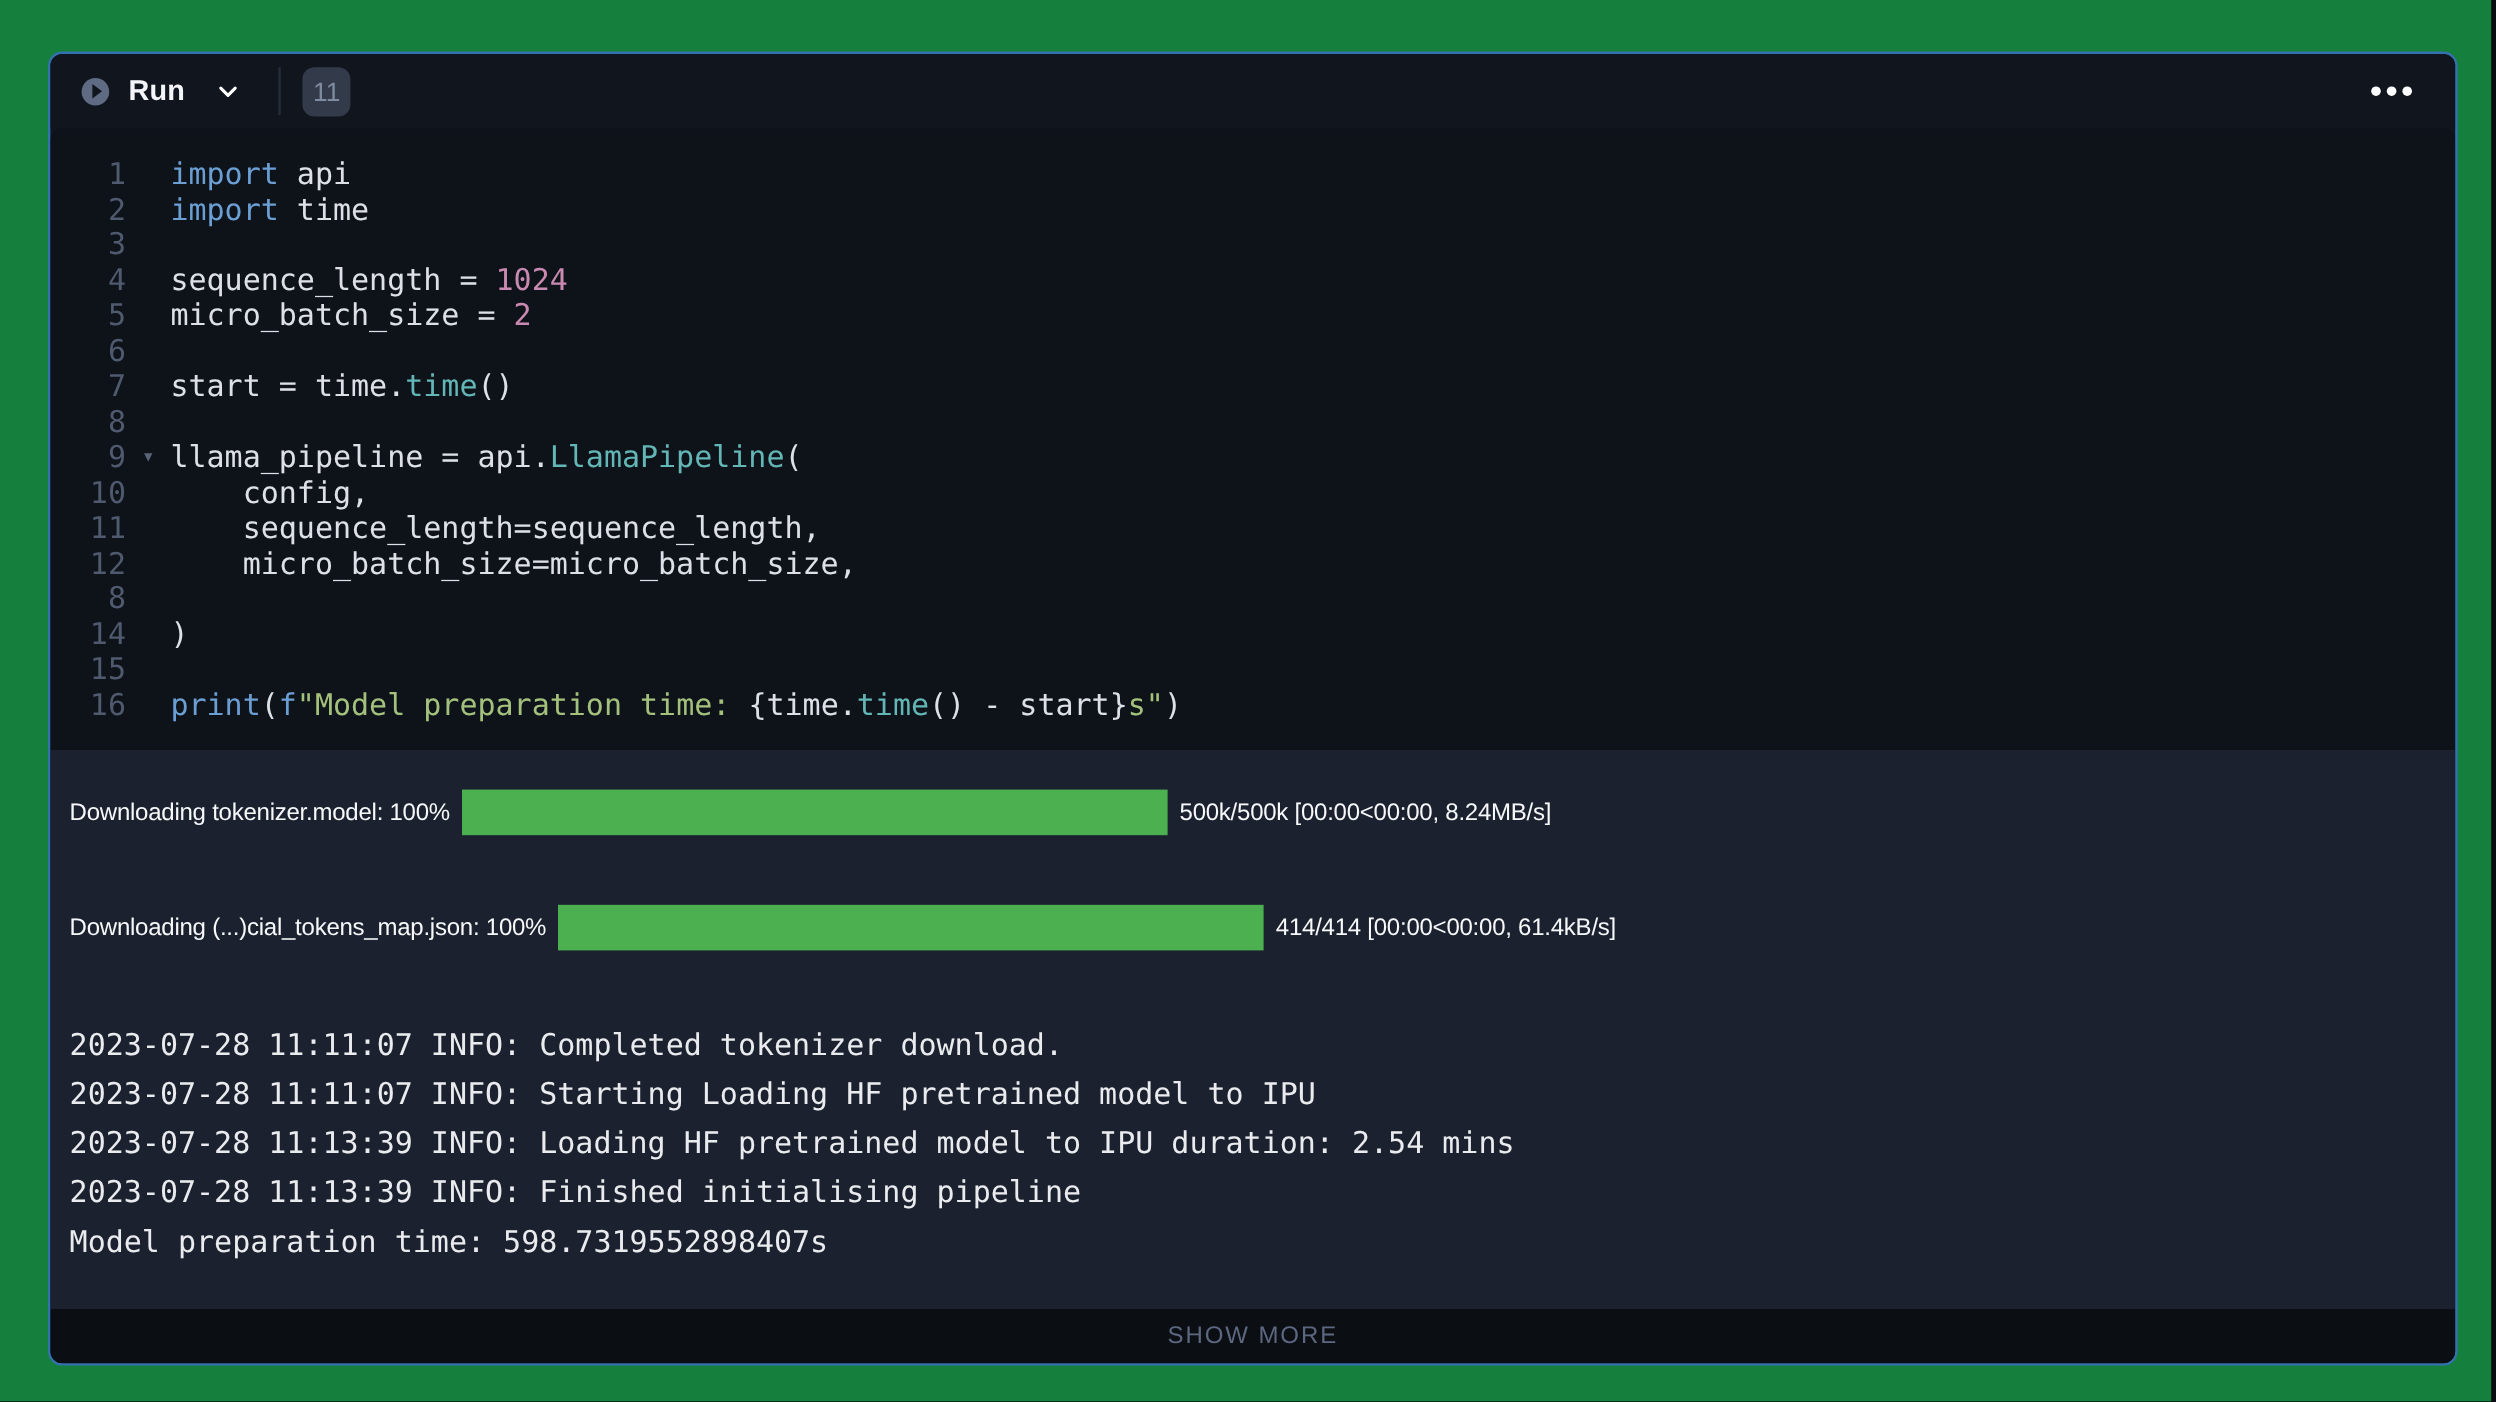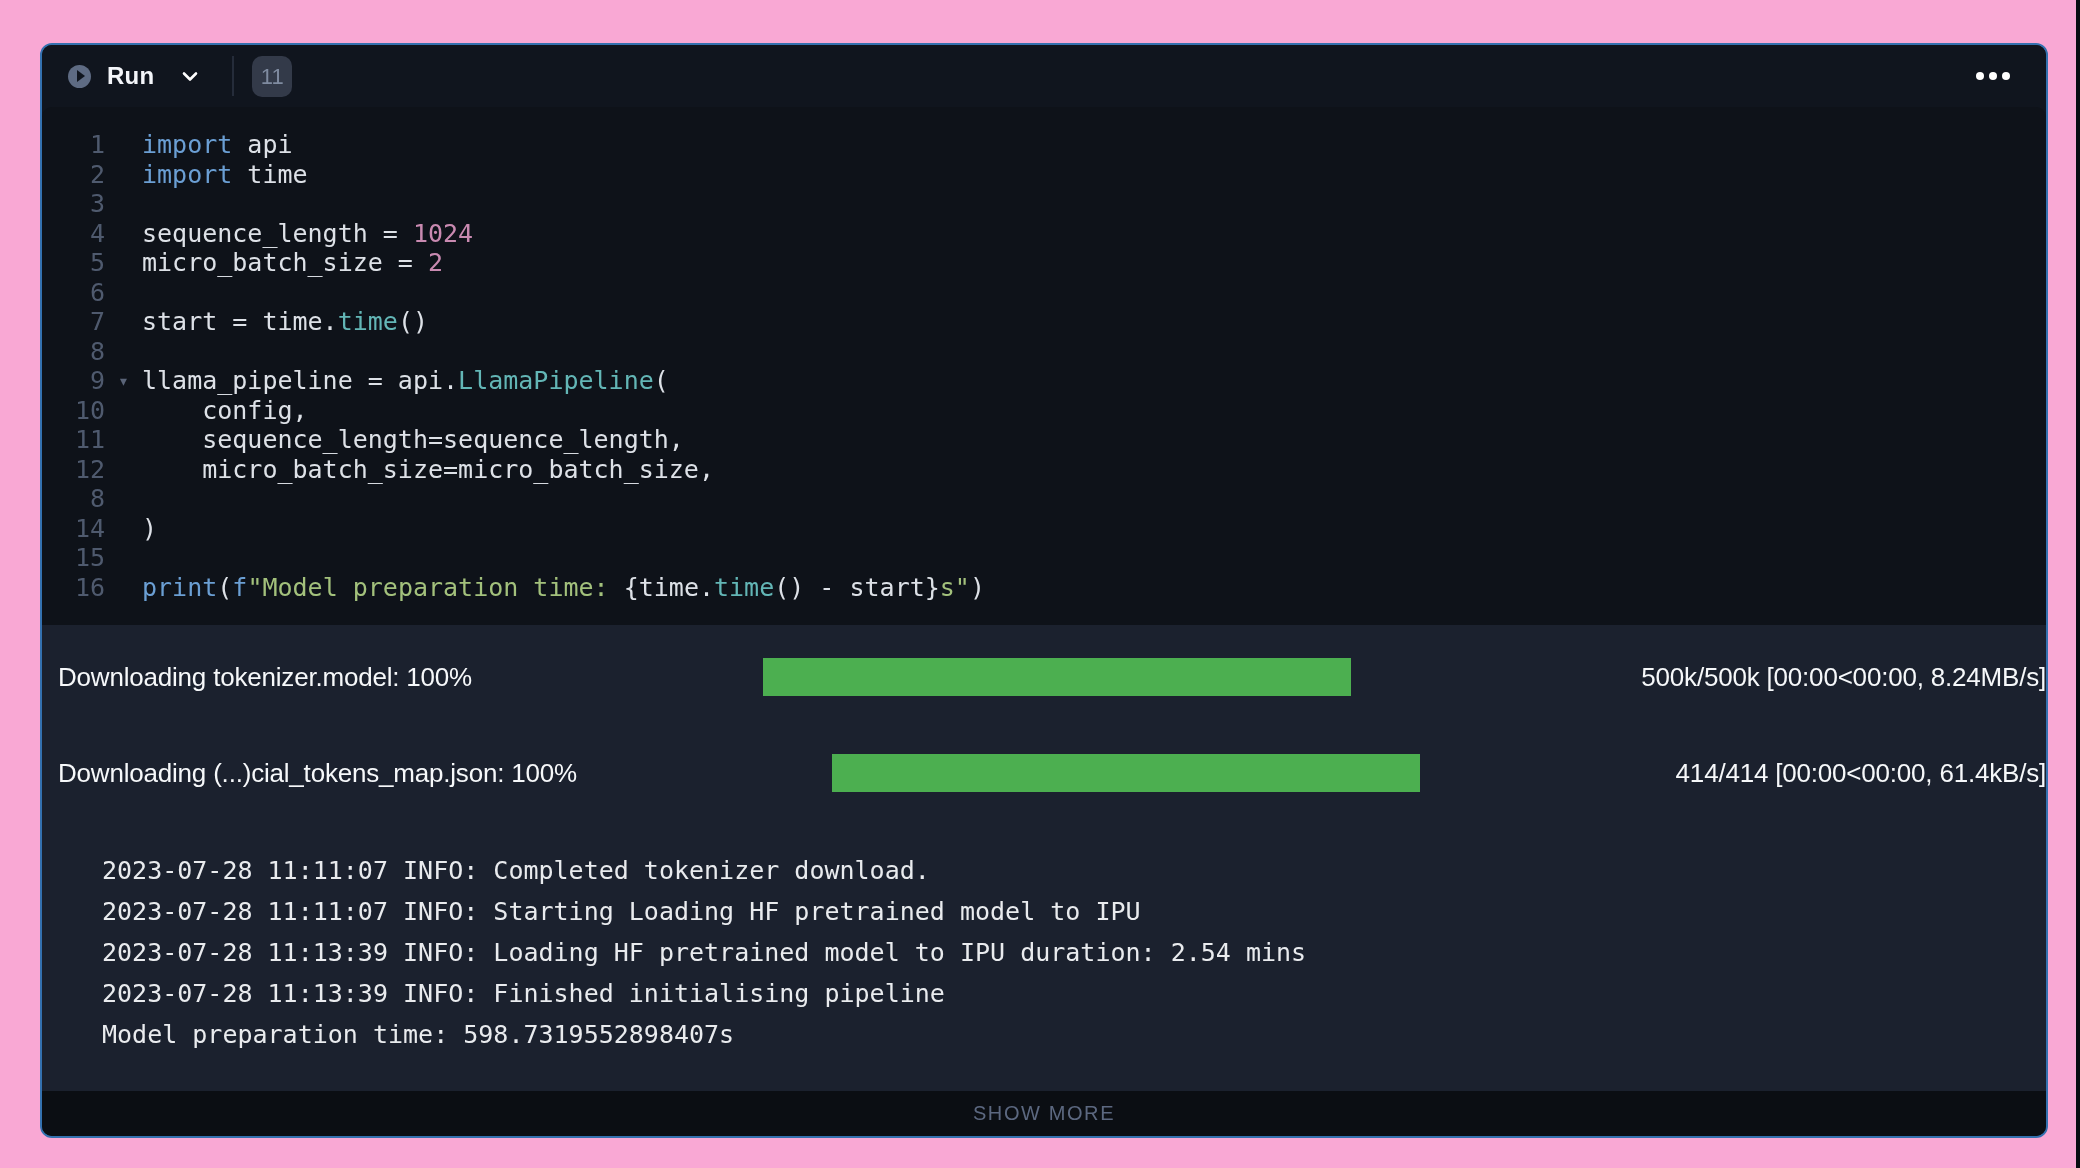--- a/index.html
+++ b/index.html
@@ -1,21 +1,21 @@
 <!DOCTYPE html>
 <html style="--border: #3471af; --green: #4caf50; --kw: #6b9fd4; --num: #c98ab1; --fn: #63b6b6; --str: #a3c17c;"><head>
 <meta charset="utf-8">
 <style>
   :root{
     --border:#3471af; --green:#4caf50;
     --kw:#6b9fd4; --num:#c98ab1; --fn:#63b6b6; --str:#a3c17c;
   }
   *{margin:0;padding:0;box-sizing:border-box;}
   html,body{background:#090c11;}
-  .page{width:2076px;height:1168px;background:#f9a8d4;position:relative;overflow:hidden;
+  .page{width:2076px;height:1168px;background:#15803d;position:relative;overflow:hidden;
         font-family:"Liberation Sans",sans-serif;}
   .cell{position:absolute;left:40px;top:43px;width:2008px;height:1095px;
         border:2px solid var(--border);border-radius:12px;background:#10151e;
         display:flex;flex-direction:column;overflow:hidden;}
   
   .toolbar{flex:0 0 62px;display:flex;align-items:center;padding:0 34px 0 26px;background:#10151e;}
   .run-btn{display:flex;align-items:center;gap:16px;background:none;border:none;cursor:pointer;padding:0;}
   .play-icon{width:23px;height:23px;border-radius:50%;background:#5e6b83;position:relative;display:inline-block;}
   .play-icon .tri{position:absolute;left:9px;top:5.5px;width:0;height:0;
         border-left:8px solid #10151e;border-top:6px solid transparent;border-bottom:6px solid transparent;}
@@ -31,24 +31,24 @@
   .code-area{flex:0 0 518px;background:#0e1219;border-radius:10px 10px 0 0;padding:23px 0 0 0;
         font-family:"DejaVu Sans Mono",monospace;font-size:25px;overflow:hidden;}
   .code-line{display:flex;height:29.5px;line-height:29.5px;white-space:pre;}
   .ln{flex:0 0 63px;width:63px;text-align:right;color:#4f5a6e;}
   .fold{flex:0 0 37px;width:37px;text-align:center;color:#5a6478;font-size:18px;}
   .tok-tx{color:#dde1e7}.tok-kw{color:var(--kw)}.tok-num{color:var(--num)}
   .tok-fn{color:var(--fn)}.tok-str{color:var(--str)}
   
   .output-area{flex:1;background:#1b212e;padding:33px 0 0 16px;overflow:hidden;}
   .progress-row{display:flex;align-items:center;gap:10px;height:38px;margin-bottom:58px;
-        font-size:26px;color:#f6f8fa;letter-spacing:-.2px;justify-content:space-between;}
+        font-size:20px;color:#f6f8fa;letter-spacing:-.2px;}
   .pbar{width:588px;height:38px;background:#2a3140;flex:0 0 auto;}
   .pfill{height:100%;background:var(--green);}
-  .log-block{margin-top:48px;margin-left:44px;}
+  .log-block{margin-top:48px;}
   .log-line{font-family:"DejaVu Sans Mono",monospace;font-size:25px;line-height:41px;
         color:#e9ebee;white-space:pre;}
   
   .show-more{flex:0 0 45px;background:#0b0e13;border:none;cursor:pointer;
         color:#5c6880;font-family:"Liberation Sans",sans-serif;font-size:20px;
         font-weight:normal;letter-spacing:1.6px;}
 </style>
 </head>
 <body>
 

